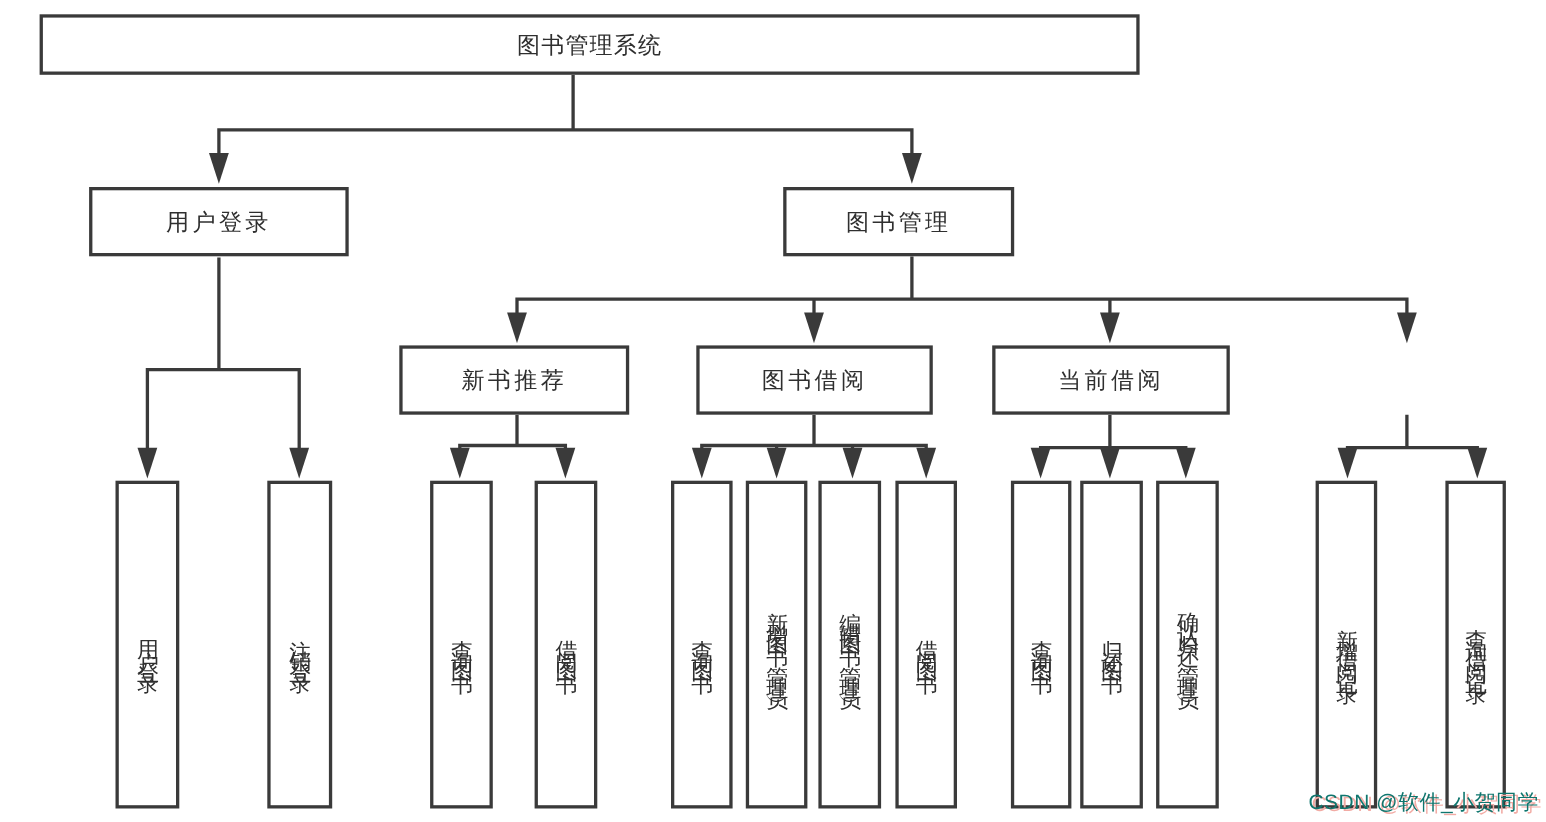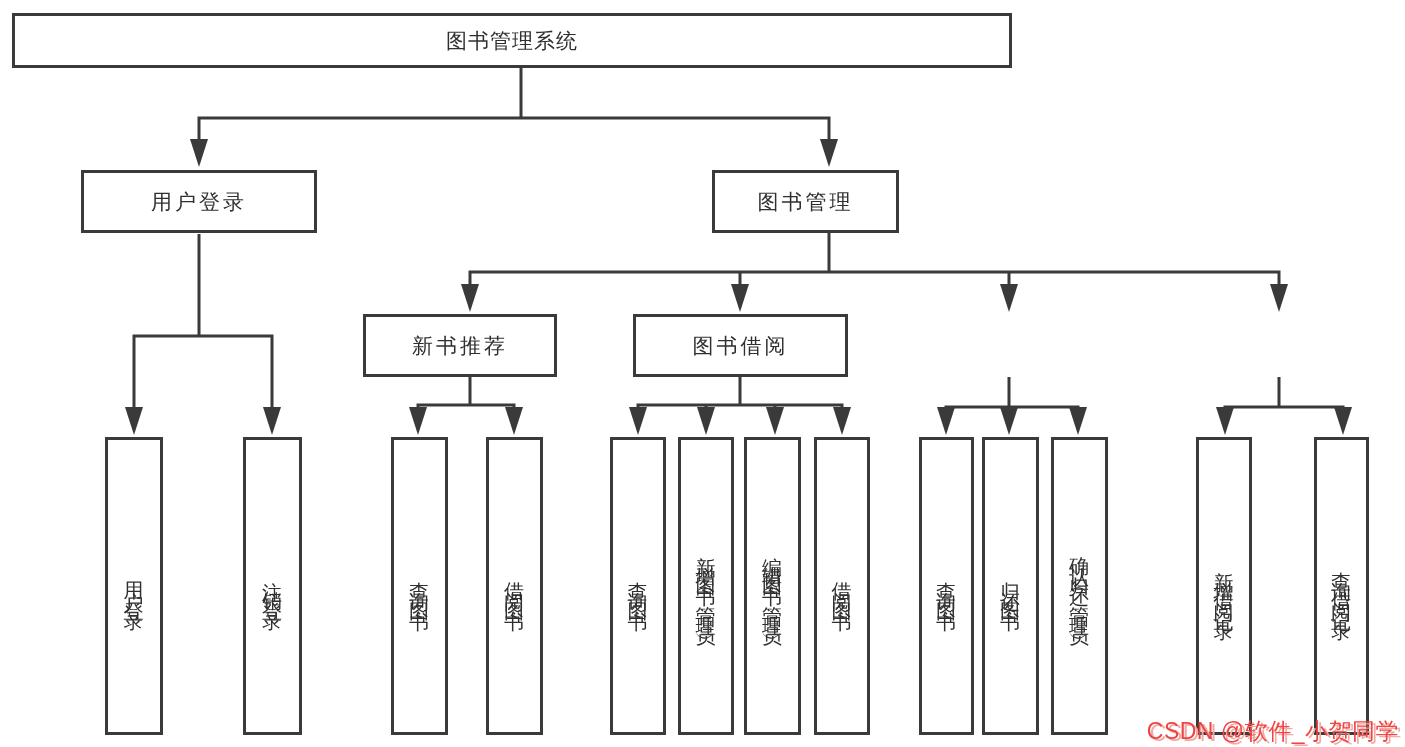--- a/index.html
+++ b/index.html
@@ -43,23 +43,23 @@
     writing-mode: vertical-rl;
     font-size: 20px;
     line-height: 1;
     letter-spacing: 10px;
     white-space: nowrap;
   }
   .watermark {
     position: absolute;
     right: 6px;
     top: 716px;
-    font-size: 23px;
+    font-size: 19px;
     letter-spacing: 0.5px;
-    color: #ef4444;
+    color: #0f766e;
     text-shadow: 3px 2px 0 #f2aba4;
     white-space: nowrap;
     z-index: 10;
   }
 </style>
 </head>
 <body>
 
 <div class="stage">
 
@@ -96,27 +96,28 @@
       <polygon points="766,407 784,407 775,435"></polygon>
       <polygon points="833,407 851,407 842,435"></polygon>
       <polygon points="937,407 955,407 946,435"></polygon>
       <polygon points="1000,407 1018,407 1009,435"></polygon>
       <polygon points="1069,407 1087,407 1078,435"></polygon>
       <polygon points="1216,407 1234,407 1225,435"></polygon>
       <polygon points="1334,407 1352,407 1343,435"></polygon>
     </g>
   </svg>
 
-  <div class="hbox root" style="left:12px; top:13px; width:1000px; height:55px;">图书管理系统</div>
+  <div class="hbox root" style="left:36px; top:13px; width:1000px; height:55px;">图书管理系统</div>
 
   <div class="hbox" style="left:81px; top:170px; width:236px; height:63px;">用户登录</div>
-  <div class="hbox" style="left:712px; top:170px; width:187px; height:63px;">图书管理</div>
+  <div class="hbox" style="left:712px; top:170px; width:210px; height:63px;">图书管理</div>
 
-  <div class="hbox" style="left:363px; top:314px; width:194px; height:63px;">新书推荐</div>
+  <div class="hbox" style="left:363px; top:314px; width:209px; height:63px;">新书推荐</div>
   <div class="hbox" style="left:633px; top:314px; width:215px; height:63px;text-align:right;">图书借阅</div>
+  <div class="hbox" style="left:902px; top:314px; width:216px; height:63px;">当前借阅</div>
 
   <div class="vbox" style="left:105px; width:58px;">
     <span class="vtext">用户登录</span>
   </div>
   <div class="vbox" style="left:243px; width:59px;">
     <span class="vtext">注销登录</span>
   </div>
 
   <div class="vbox" style="left:391px; width:57px;">
     <span class="vtext">查询图书</span>

